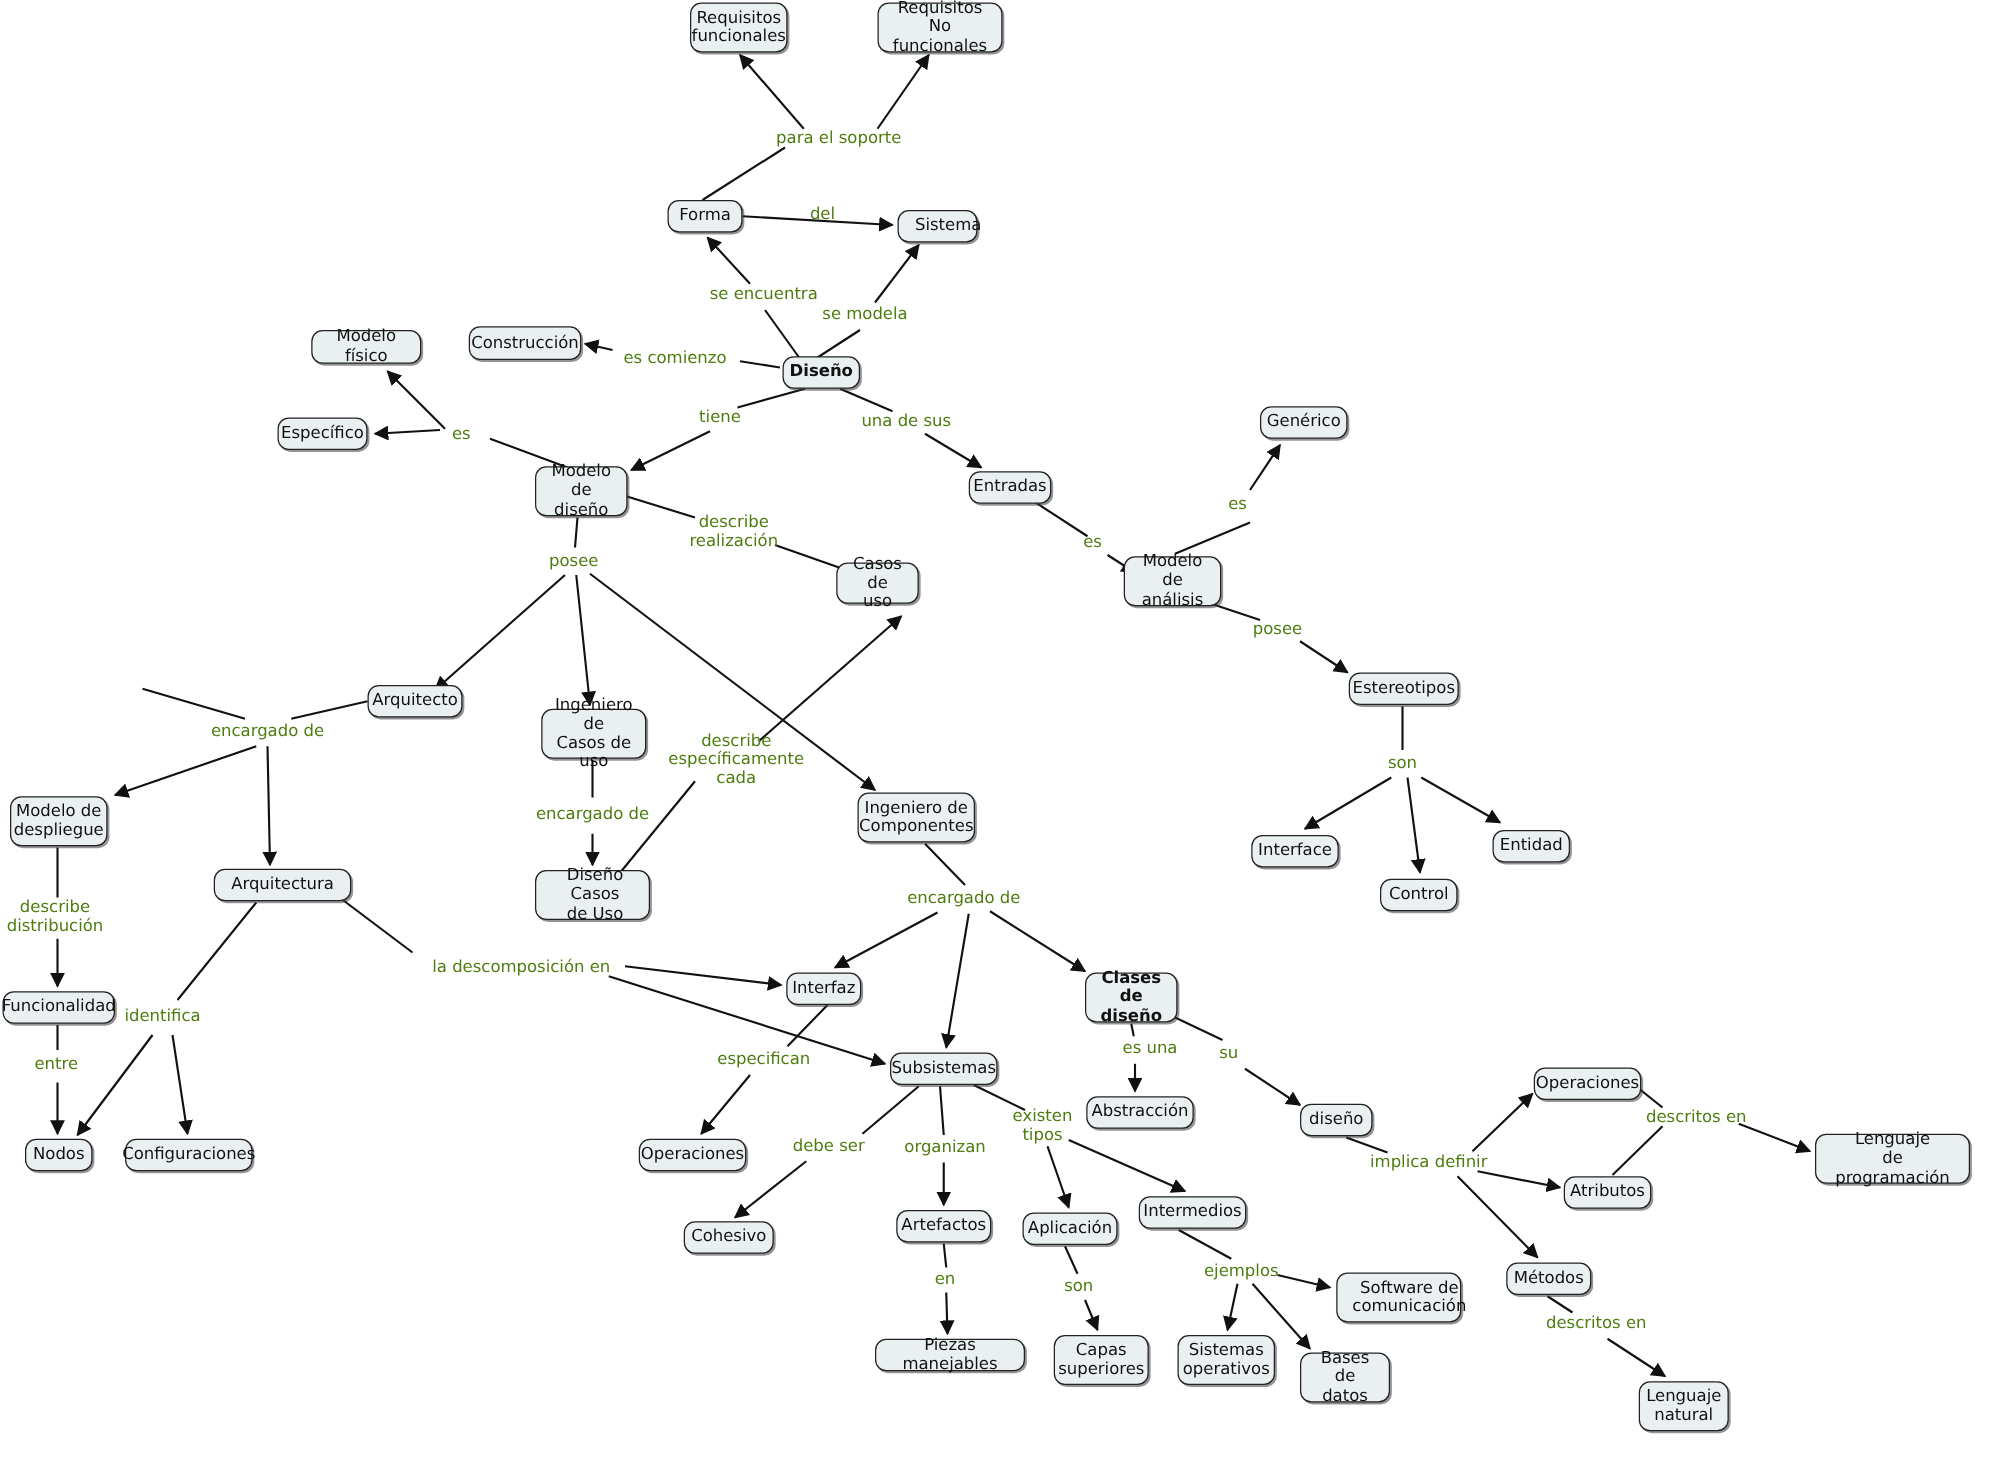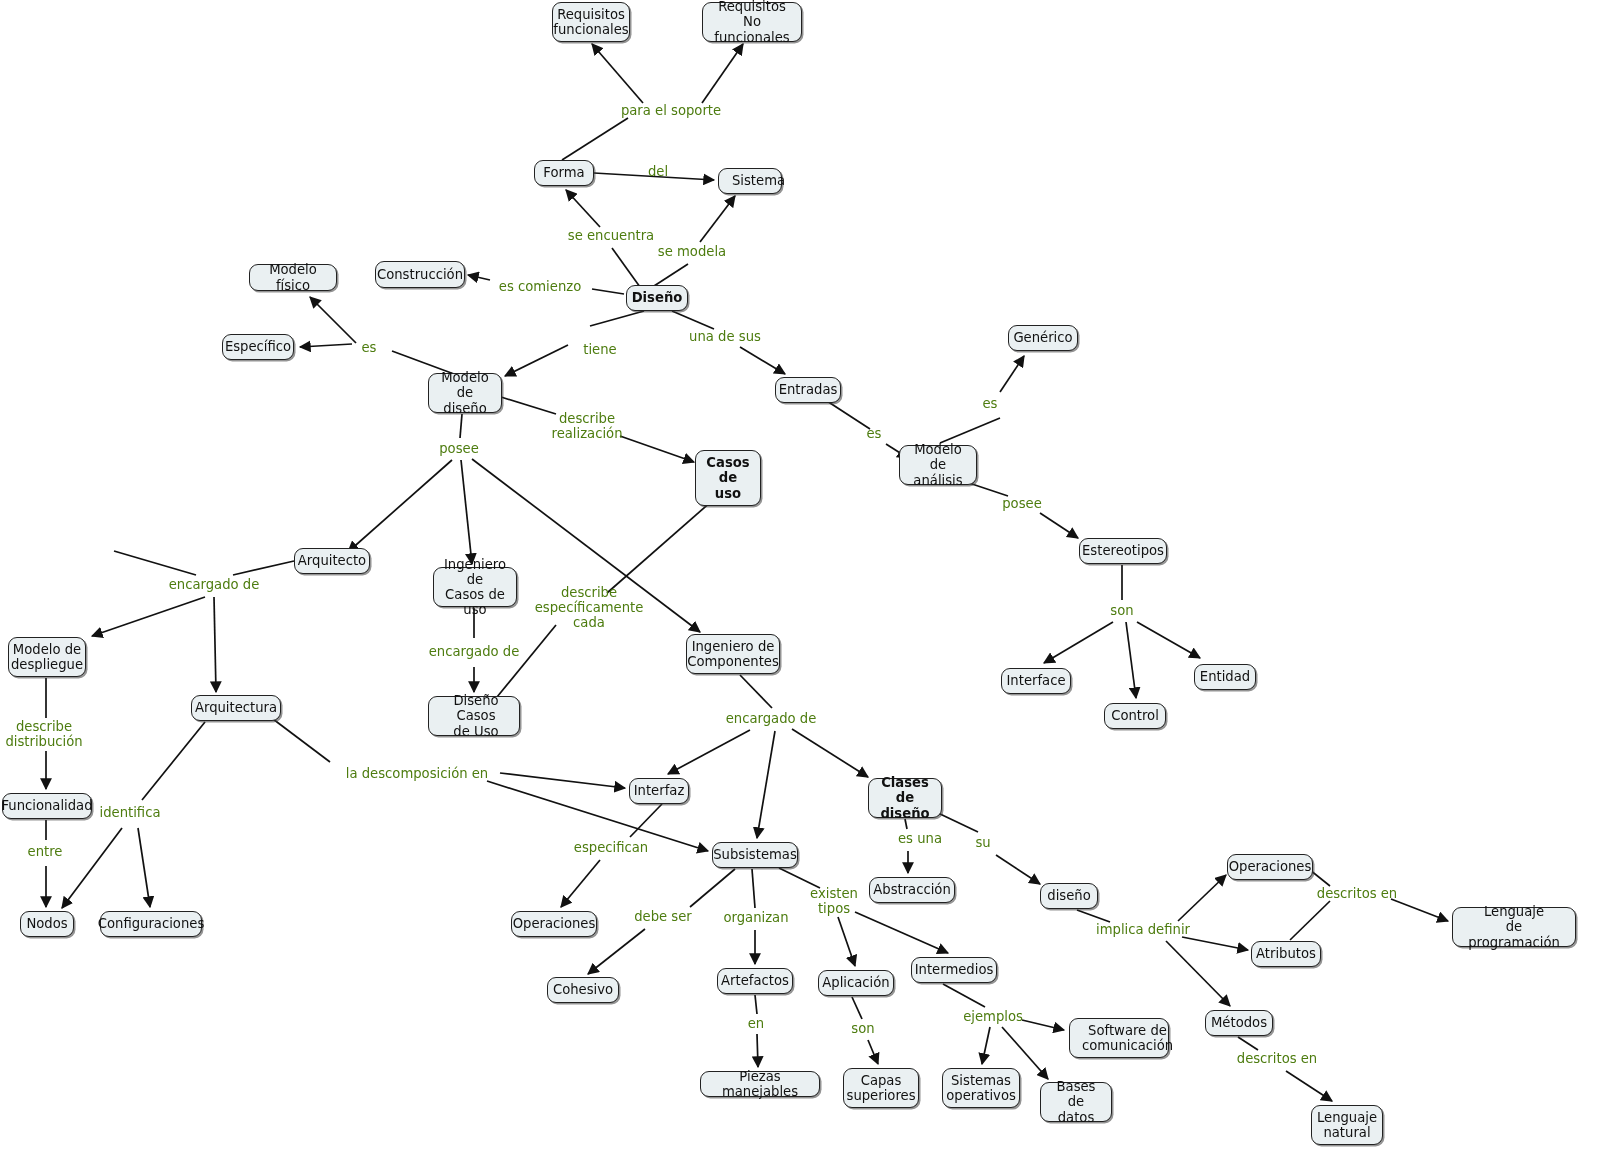--- a/index.html
+++ b/index.html
@@ -134,21 +134,21 @@
         <line x1="1238" y1="1037" x2="1258" y2="1050"></line>
         <line x1="1286" y1="1071" x2="1332" y2="1101" marker-end="url(#ah)"></line>
       </g>
   </svg>
   <div id="labels">
       <div class="lbl" style="left: 671px; top: 111px;">para el soporte</div>
       <div class="lbl" style="left: 658px; top: 172px;">del</div>
       <div class="lbl" style="left: 611px; top: 236px;">se encuentra</div>
       <div class="lbl" style="left: 692px; top: 252px;">se modela</div>
       <div class="lbl" style="left: 540px; top: 287px;">es comienzo</div>
-      <div class="lbl" style="left: 600px; top: 334px; margin-top: 16px;">tiene</div>
+      <div class="lbl" style="left: 576px; top: 334px;">tiene</div>
       <div class="lbl" style="left: 725px; top: 337px;">una de sus</div>
       <div class="lbl" style="left: 369px; top: 348px;">es</div>
       <div class="lbl" style="left: 990px; top: 404px;">es</div>
       <div class="lbl" style="left: 587px; top: 426px;">describe
 realización</div>
       <div class="lbl" style="left: 874px; top: 434px;">es</div>
       <div class="lbl" style="left: 459px; top: 449px;">posee</div>
       <div class="lbl" style="left: 1022px; top: 504px;">posee</div>
       <div class="lbl" style="left: 214px; top: 585px;">encargado de</div>
       <div class="lbl" style="left: 589px; top: 608px;">describe
@@ -186,33 +186,33 @@
       <div class="node" style="left: 249px; top: 264px; width: 88px; height: 27px;">Modelo físico</div>
       <div class="node" style="left: 375px; top: 261px; width: 90px; height: 27px;">Construcción</div>
       <div class="node root" style="left: 626px; top: 285px; width: 62px; height: 26px;">Diseño</div>
       <div class="node" style="left: 222px; top: 334px; width: 72px; height: 26px;">Específico</div>
       <div class="node" style="left: 1008px; top: 325px; width: 70px; height: 26px;">Genérico</div>
       <div class="node" style="left: 428px; top: 373px; width: 74px; height: 40px;">Modelo de
 diseño</div>
       <div class="node" style="left: 775px; top: 377px; width: 66px; height: 26px;">Entradas</div>
       <div class="node" style="left: 899px; top: 445px; width: 78px; height: 40px;">Modelo de
 análisis</div>
-      <div class="node" style="left: 695px; top: 450px; width: 66px; height: 56px; font-weight: bold;">Casos de
+      <div class="node" style="left: 669px; top: 450px; width: 66px; height: 33px;">Casos de
 uso</div>
       <div class="node" style="left: 1079px; top: 538px; width: 88px; height: 26px;">Estereotipos</div>
       <div class="node" style="left: 294px; top: 548px; width: 76px; height: 26px;">Arquitecto</div>
       <div class="node" style="left: 433px; top: 567px; width: 84px; height: 40px;">Ingeniero de
 Casos de uso</div>
       <div class="node" style="left: 8px; top: 637px; width: 78px; height: 40px;">Modelo de
 despliegue</div>
       <div class="node" style="left: 686px; top: 634px; width: 94px; height: 40px;">Ingeniero de
 Componentes</div>
       <div class="node" style="left: 1001px; top: 668px; width: 70px; height: 26px;">Interface</div>
       <div class="node" style="left: 1194px; top: 664px; width: 62px; height: 26px;">Entidad</div>
-      <div class="node" style="left: 171px; top: 695px; width: 90px; height: 26px; margin-left: 20px;">Arquitectura</div>
+      <div class="node" style="left: 171px; top: 695px; width: 110px; height: 26px;">Arquitectura</div>
       <div class="node" style="left: 428px; top: 696px; width: 92px; height: 40px; padding-left: 11px;">Diseño Casos
 de Uso</div>
       <div class="node" style="left: 1104px; top: 703px; width: 62px; height: 26px;">Control</div>
       <div class="node" style="left: 629px; top: 778px; width: 60px; height: 26px;">Interfaz</div>
       <div class="node" style="left: 868px; top: 778px; width: 74px; height: 40px; font-weight: bold;">Clases de
 diseño</div>
       <div class="node" style="left: 2px; top: 793px; width: 90px; height: 26px;">Funcionalidad</div>
       <div class="node" style="left: 712px; top: 842px; width: 86px; height: 26px;">Subsistemas</div>
       <div class="node" style="left: 1227px; top: 854px; width: 86px; height: 26px;">Operaciones</div>
       <div class="node" style="left: 869px; top: 877px; width: 86px; height: 26px;">Abstracción</div>

